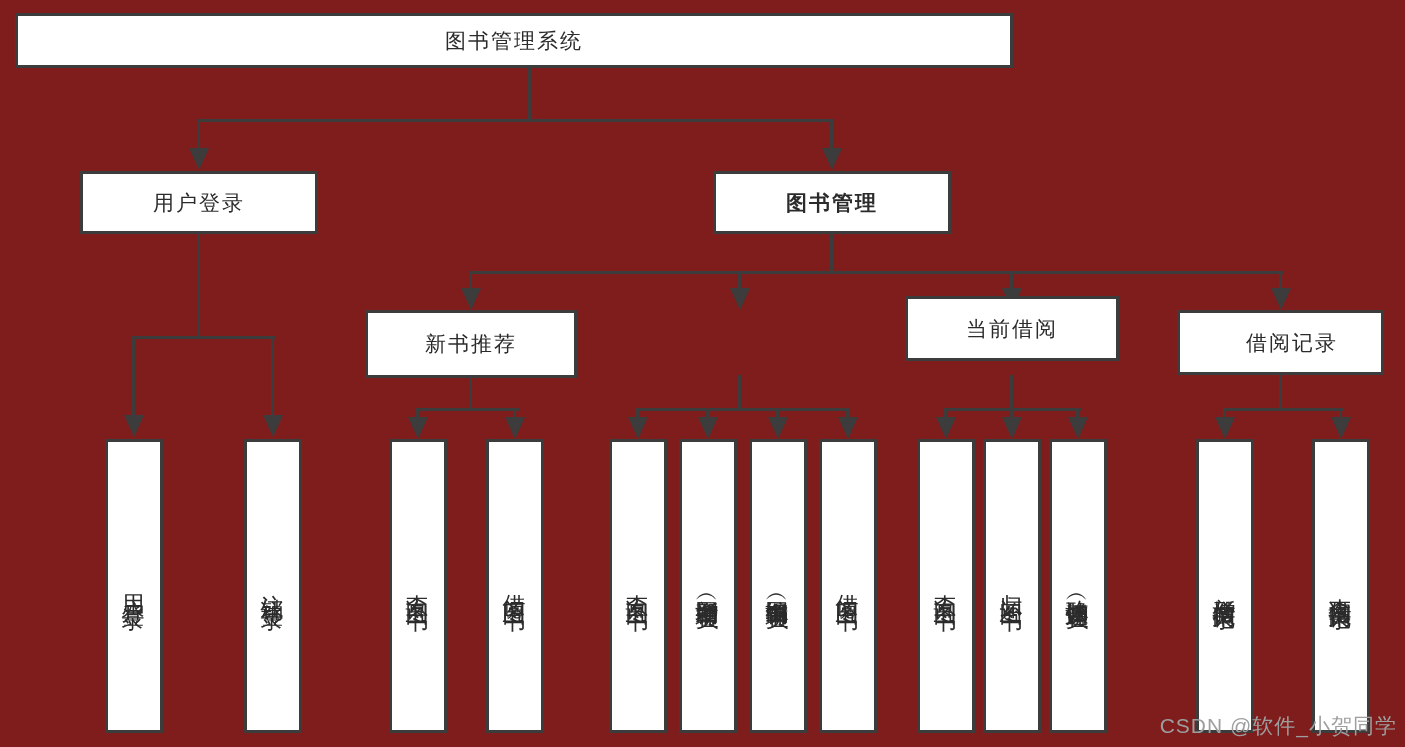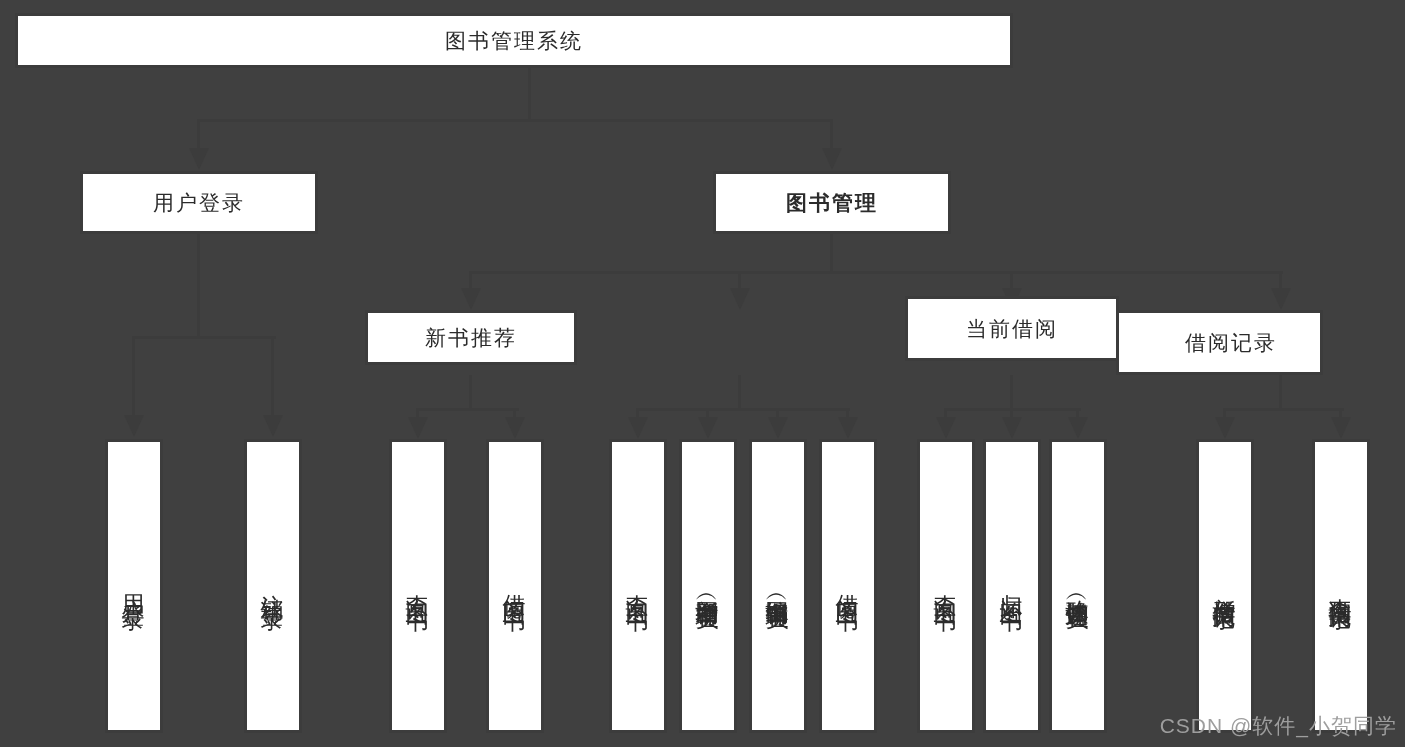--- a/index.html
+++ b/index.html
@@ -1,17 +1,17 @@
 <!DOCTYPE html>
 <html><head>
 <meta charset="utf-8">
 <style>
   html,body{margin:0;padding:0;background:#ffffff;}
   .stage{
-    position:relative;width:1405px;height:747px;background:#404040;overflow:hidden;
+    position:relative;width:1405px;height:747px;background:#7f1d1d;overflow:hidden;
     font-family:"Liberation Sans", sans-serif;
   }
   .box{
     position:absolute;box-sizing:border-box;background:#ffffff;
     border:3px solid #3c3c3c;display:flex;align-items:center;justify-content:center;
     font-size:21px;letter-spacing:2px;color:#2b2b2b;white-space:nowrap;
   }
   .vbox{
     position:absolute;box-sizing:border-box;background:#ffffff;
     border:3px solid #3c3c3c;
@@ -59,23 +59,23 @@
   <div class="hl" style="left:469px;top:271px;width:814px;"></div>
   <div class="vl" style="left:469px;top:271px;height:21px;"></div>
   <div class="ar" style="left:461px;top:288px;"></div>
   <div class="vl" style="left:738px;top:271px;height:21px;"></div>
   <div class="ar" style="left:730px;top:288px;"></div>
   <div class="vl" style="left:1010px;top:271px;height:21px;"></div>
   <div class="ar" style="left:1002px;top:288px;"></div>
   <div class="vl" style="left:1279px;top:271px;height:21px;"></div>
   <div class="ar" style="left:1271px;top:288px;"></div>
 
-  <div class="box" style="left:365px;top:310px;width:212px;height:55px;">新书推荐</div>
+  <div class="box" style="left:365px;top:310px;width:212px;height:68px;">新书推荐</div>
   <div class="box" style="left:905px;top:296px;width:214px;height:65px;">当前借阅</div>
-  <div class="box" style="left:1116px;top:310px;width:207px;height:65px;padding-left:23px;">借阅记录</div>
+  <div class="box" style="left:1177px;top:310px;width:207px;height:65px;padding-left:23px;">借阅记录</div>
 
   <div class="vl" style="left:469px;top:375px;height:36px;"></div>
   <div class="hl" style="left:416px;top:408px;width:103px;"></div>
   <div class="vl" style="left:416px;top:408px;height:12px;"></div>
   <div class="ar" style="left:408px;top:417px;"></div>
   <div class="vl" style="left:513px;top:408px;height:12px;"></div>
   <div class="ar" style="left:505px;top:417px;"></div>
 
   <div class="vl" style="left:738px;top:375px;height:36px;"></div>
   <div class="hl" style="left:636px;top:408px;width:214px;"></div>

